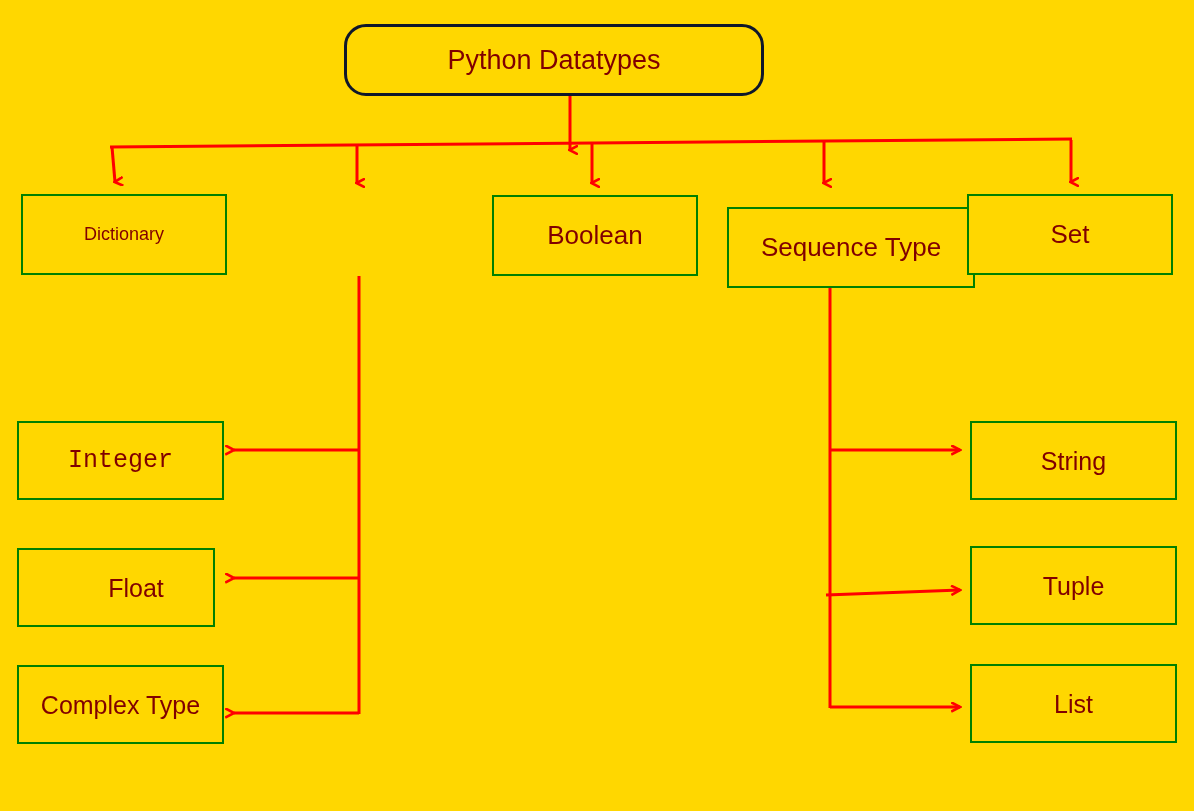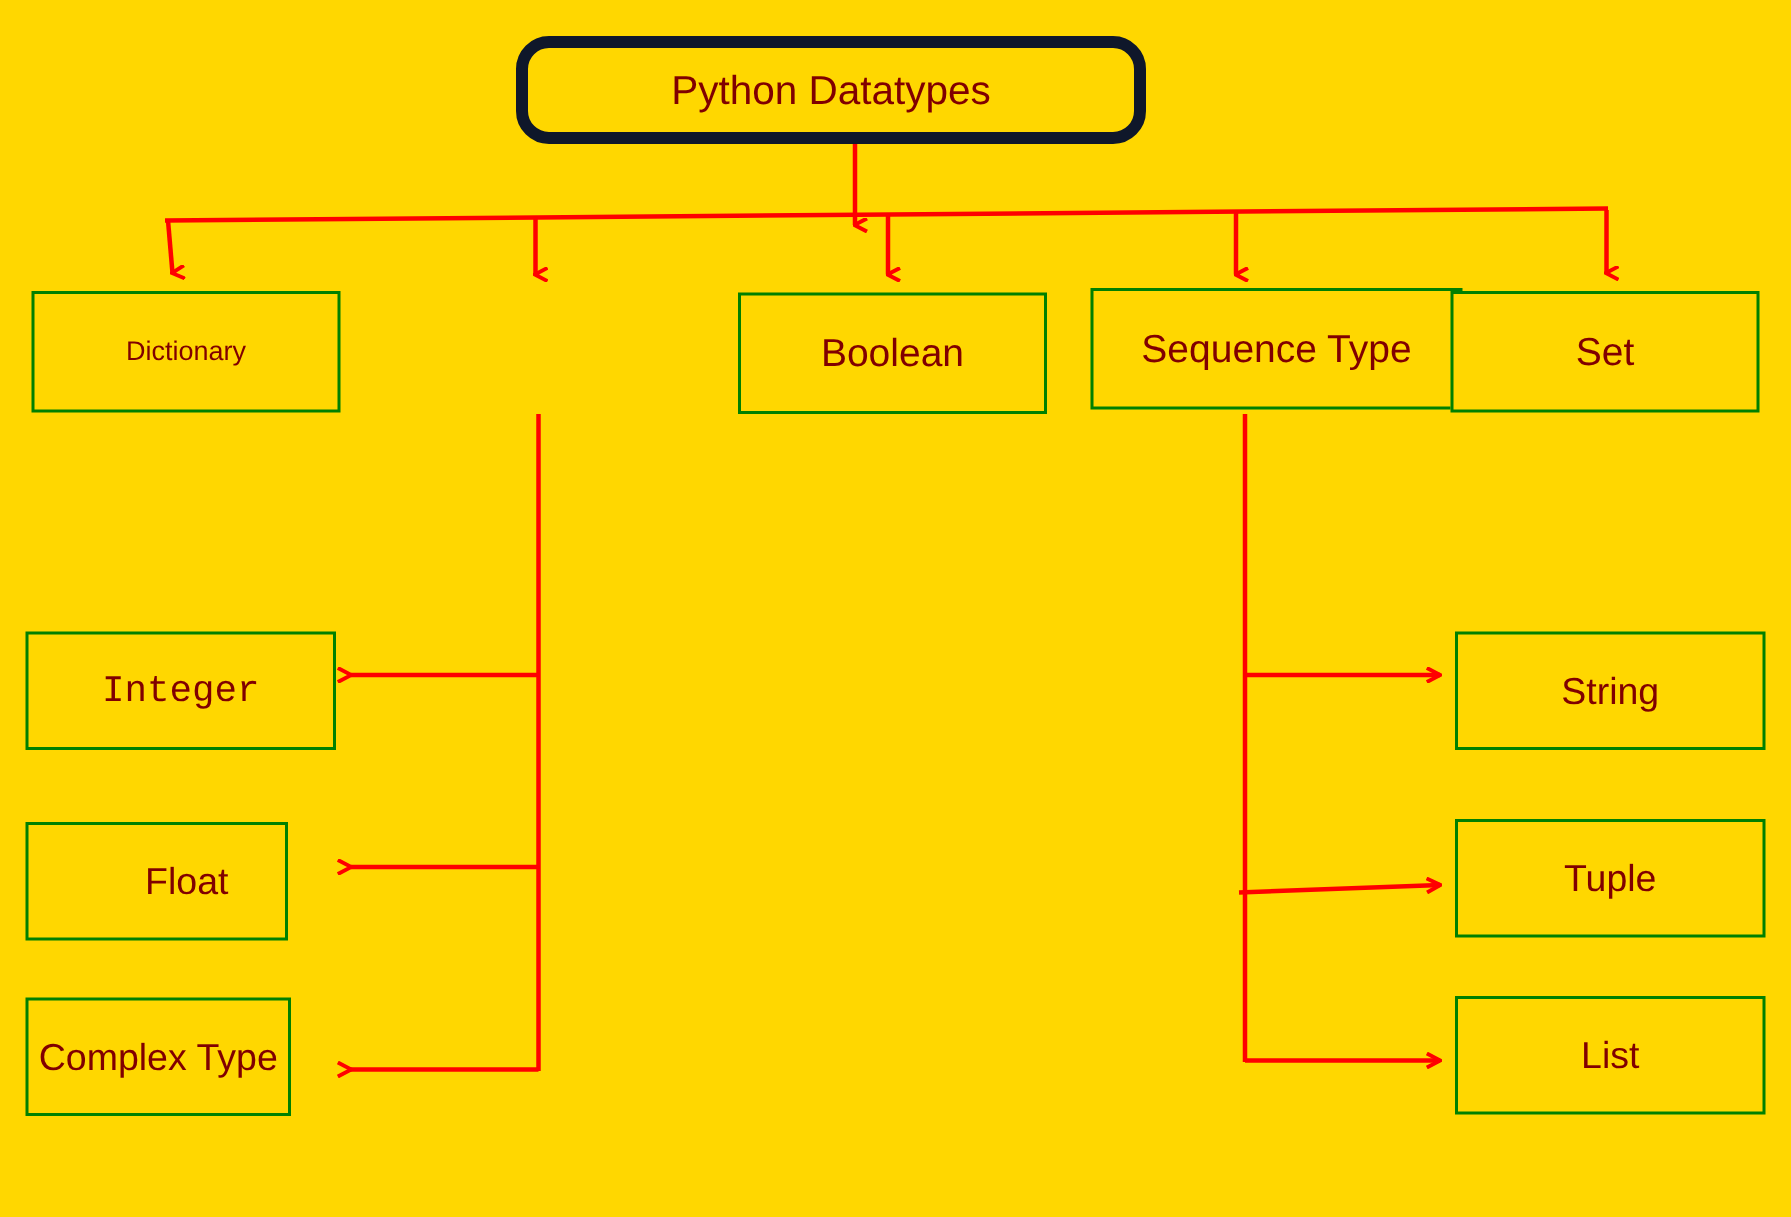--- a/index.html
+++ b/index.html
@@ -35,39 +35,39 @@
     text-align: center;
     color: #800000;
     background: #FFD700;
     line-height: 1.12;
     z-index: 2;
   }
   .node.rect {
     border: 2px solid #008000;
   }
   .node.root {
-    border: 8px solid #0f172a;
+    border: 3px solid #0f172a;
     border-radius: 22px;
     text-align: center;
   }
 
   
   #n-root      { left: 344px; top: 24px;  width: 420px; height: 72px;  font-size: 27px; }
 
   
   #n-dictionary { left: 21px;  top: 194px; width: 206px; height: 81px; font-size: 18px; }
   #n-numeric    { left: 255px; top: 195px; width: 208px; height: 81px; font-size: 26px; }
   #n-boolean    { left: 492px; top: 195px; width: 206px; height: 81px; font-size: 26px; }
-  #n-sequence   { left: 727px; top: 192px; width: 248px; height: 81px; font-size: 26px; }
+  #n-sequence   { left: 727px; top: 207px; width: 248px; height: 81px; font-size: 26px; }
   #n-set        { left: 967px; top: 194px; width: 206px; height: 81px; font-size: 26px; }
 
   
   #n-integer     { left: 17px; top: 421px; width: 207px; height: 79px; font-size: 25px; font-family: Liberation Mono, monospace; }
-  #n-float       { left: 17px; top: 548px; width: 175px; height: 79px; font-size: 25px; padding-left: 40px; }
-  #n-complextype { left: 17px; top: 665px; width: 177px; height: 79px; font-size: 25px; }
+  #n-float       { left: 17px; top: 548px; width: 198px; height: 79px; font-size: 25px; padding-left: 40px; }
+  #n-complextype { left: 17px; top: 665px; width: 207px; height: 79px; font-size: 25px; }
 
   
   #n-string { left: 970px; top: 421px; width: 207px; height: 79px; font-size: 25px; }
   #n-tuple  { left: 970px; top: 546px; width: 207px; height: 79px; font-size: 25px; }
   #n-list   { left: 970px; top: 664px; width: 207px; height: 79px; font-size: 25px; }
 </style>
 </head>
 <body>
 
 <div id="canvas">

